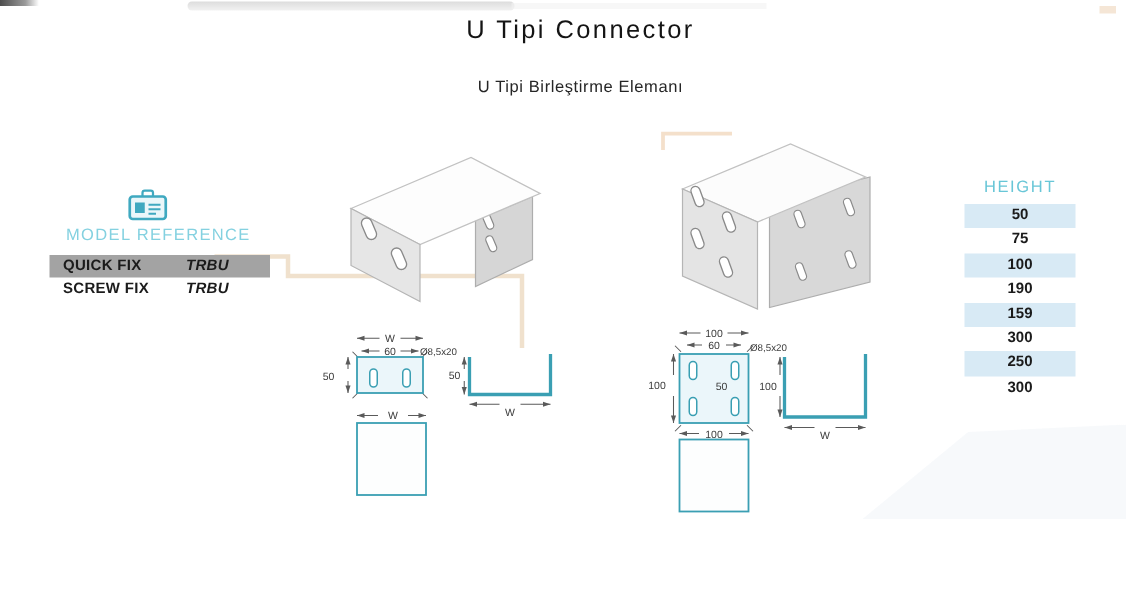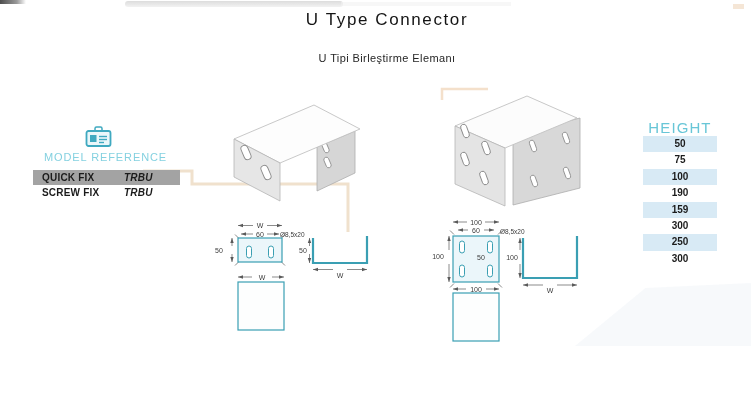--- a/index.html
+++ b/index.html
@@ -19,21 +19,21 @@
   .title{font-size:17px;letter-spacing:1.6px;color:#141414;font-weight:400;}
   .subtitle{margin-top:22px;font-size:11px;letter-spacing:.4px;color:#262626;}
   
   .mr-head{left:44px;top:151px;font-size:11px;letter-spacing:.9px;color:#84d1e0;text-align:center;}
   .mr-table{left:33px;top:170px;width:147px;font-size:10px;font-weight:bold;letter-spacing:.2px;}
   .mr-row{display:flex;height:15px;line-height:15px;}
   .mr-row.alt{background:#a3a3a3;}
   .mr-col1{width:82px;padding-left:9px;}
   .mr-col2{flex:1;font-style:italic;}
   
-  .ht-head{left:630px;top:119px;width:100px;text-align:center;font-size:15px;letter-spacing:1.1px;color:#68c6d7;}
+  .ht-head{left:630px;top:119px;width:100px;text-align:center;font-size:11px;letter-spacing:1.1px;color:#68c6d7;}
   .ht-table{left:643px;top:136px;width:74px;font-size:10px;font-weight:bold;}
   .ht-row{height:16.4px;line-height:16.4px;text-align:center;}
   .ht-row.alt{background:#d8eaf5;}
   .overlay{left:0;top:0;pointer-events:none;}
   svg text{font-family:"Liberation Sans",sans-serif;}
 </style>
 </head>
 <body>
 
 <div class="canvas">
@@ -43,21 +43,21 @@
   <div class="abs strip-top2"></div>
   <div class="abs corner-tr"></div>
   <div class="abs shade-br"></div>
 
   <svg class="abs overlay" width="751" height="400">
     <polyline points="143,171 192,171 192,184 348,184 348,232" fill="none" stroke="#f0e1cd" stroke-width="3"></polyline>
     <polyline points="442,100 442,89 488,89" fill="none" stroke="#f4e0cb" stroke-width="2.5"></polyline>
   </svg>
 
   <div class="abs titleblock">
-    <div class="title">U Type Connector</div>
+    <div class="title">U Tipi Connector</div>
     <div class="subtitle">U Tipi Birleştirme Elemanı</div>
   </div>
 
   <svg class="abs" style="left:85px;top:126px;" width="27" height="22">
     <rect x="10" y="1" width="7" height="5" rx="1.5" fill="none" stroke="#3fa9c0" stroke-width="1.5"></rect>
     <rect x="1.5" y="5" width="24" height="15" rx="2" fill="#eaf7fa" stroke="#3fa9c0" stroke-width="1.8"></rect>
     <rect x="5" y="9" width="6.5" height="7" fill="#3fa9c0"></rect>
     <line x1="14" y1="10.5" x2="22" y2="10.5" stroke="#3fa9c0" stroke-width="1.4"></line>
     <line x1="14" y1="13.5" x2="22" y2="13.5" stroke="#3fa9c0" stroke-width="1.4"></line>
     <line x1="14" y1="16.5" x2="19" y2="16.5" stroke="#3fa9c0" stroke-width="1.4"></line>

